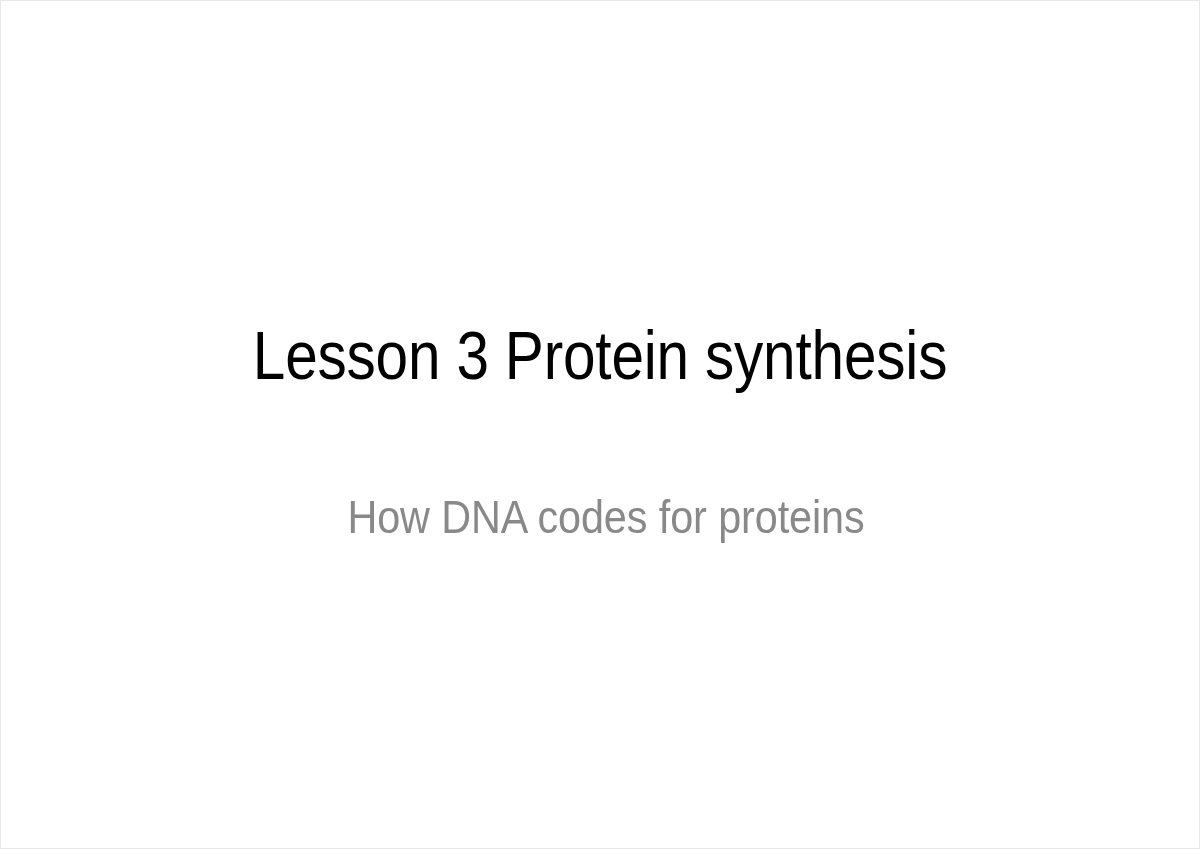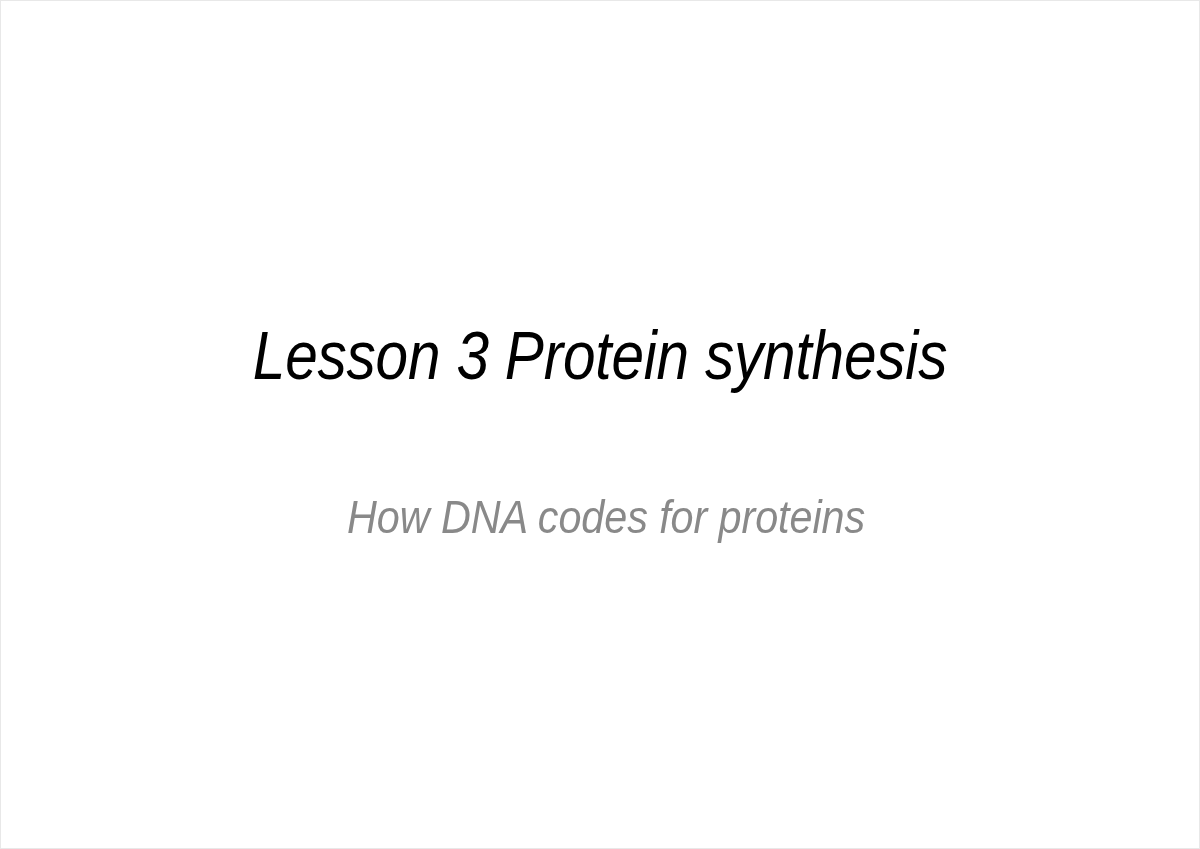--- a/index.html
+++ b/index.html
@@ -31,21 +31,20 @@
   .slide-body {
     position: absolute;
     left: 0;
     right: 0;
     top: 0;
     bottom: 0;
     display: flex;
     flex-direction: column;
     align-items: center;
     justify-content: flex-start;
-    font-style: italic;
   }
 
   .title-block {
     position: absolute;
     left: 90px;
     right: 90px;
     top: 318px;
     text-align: center;
   }
 

